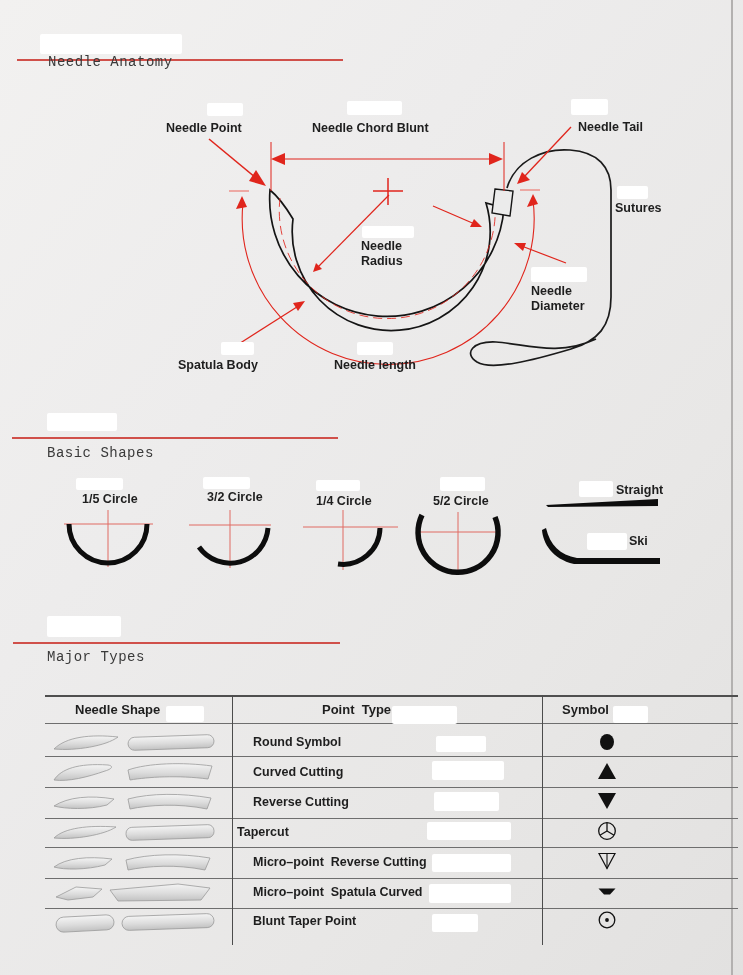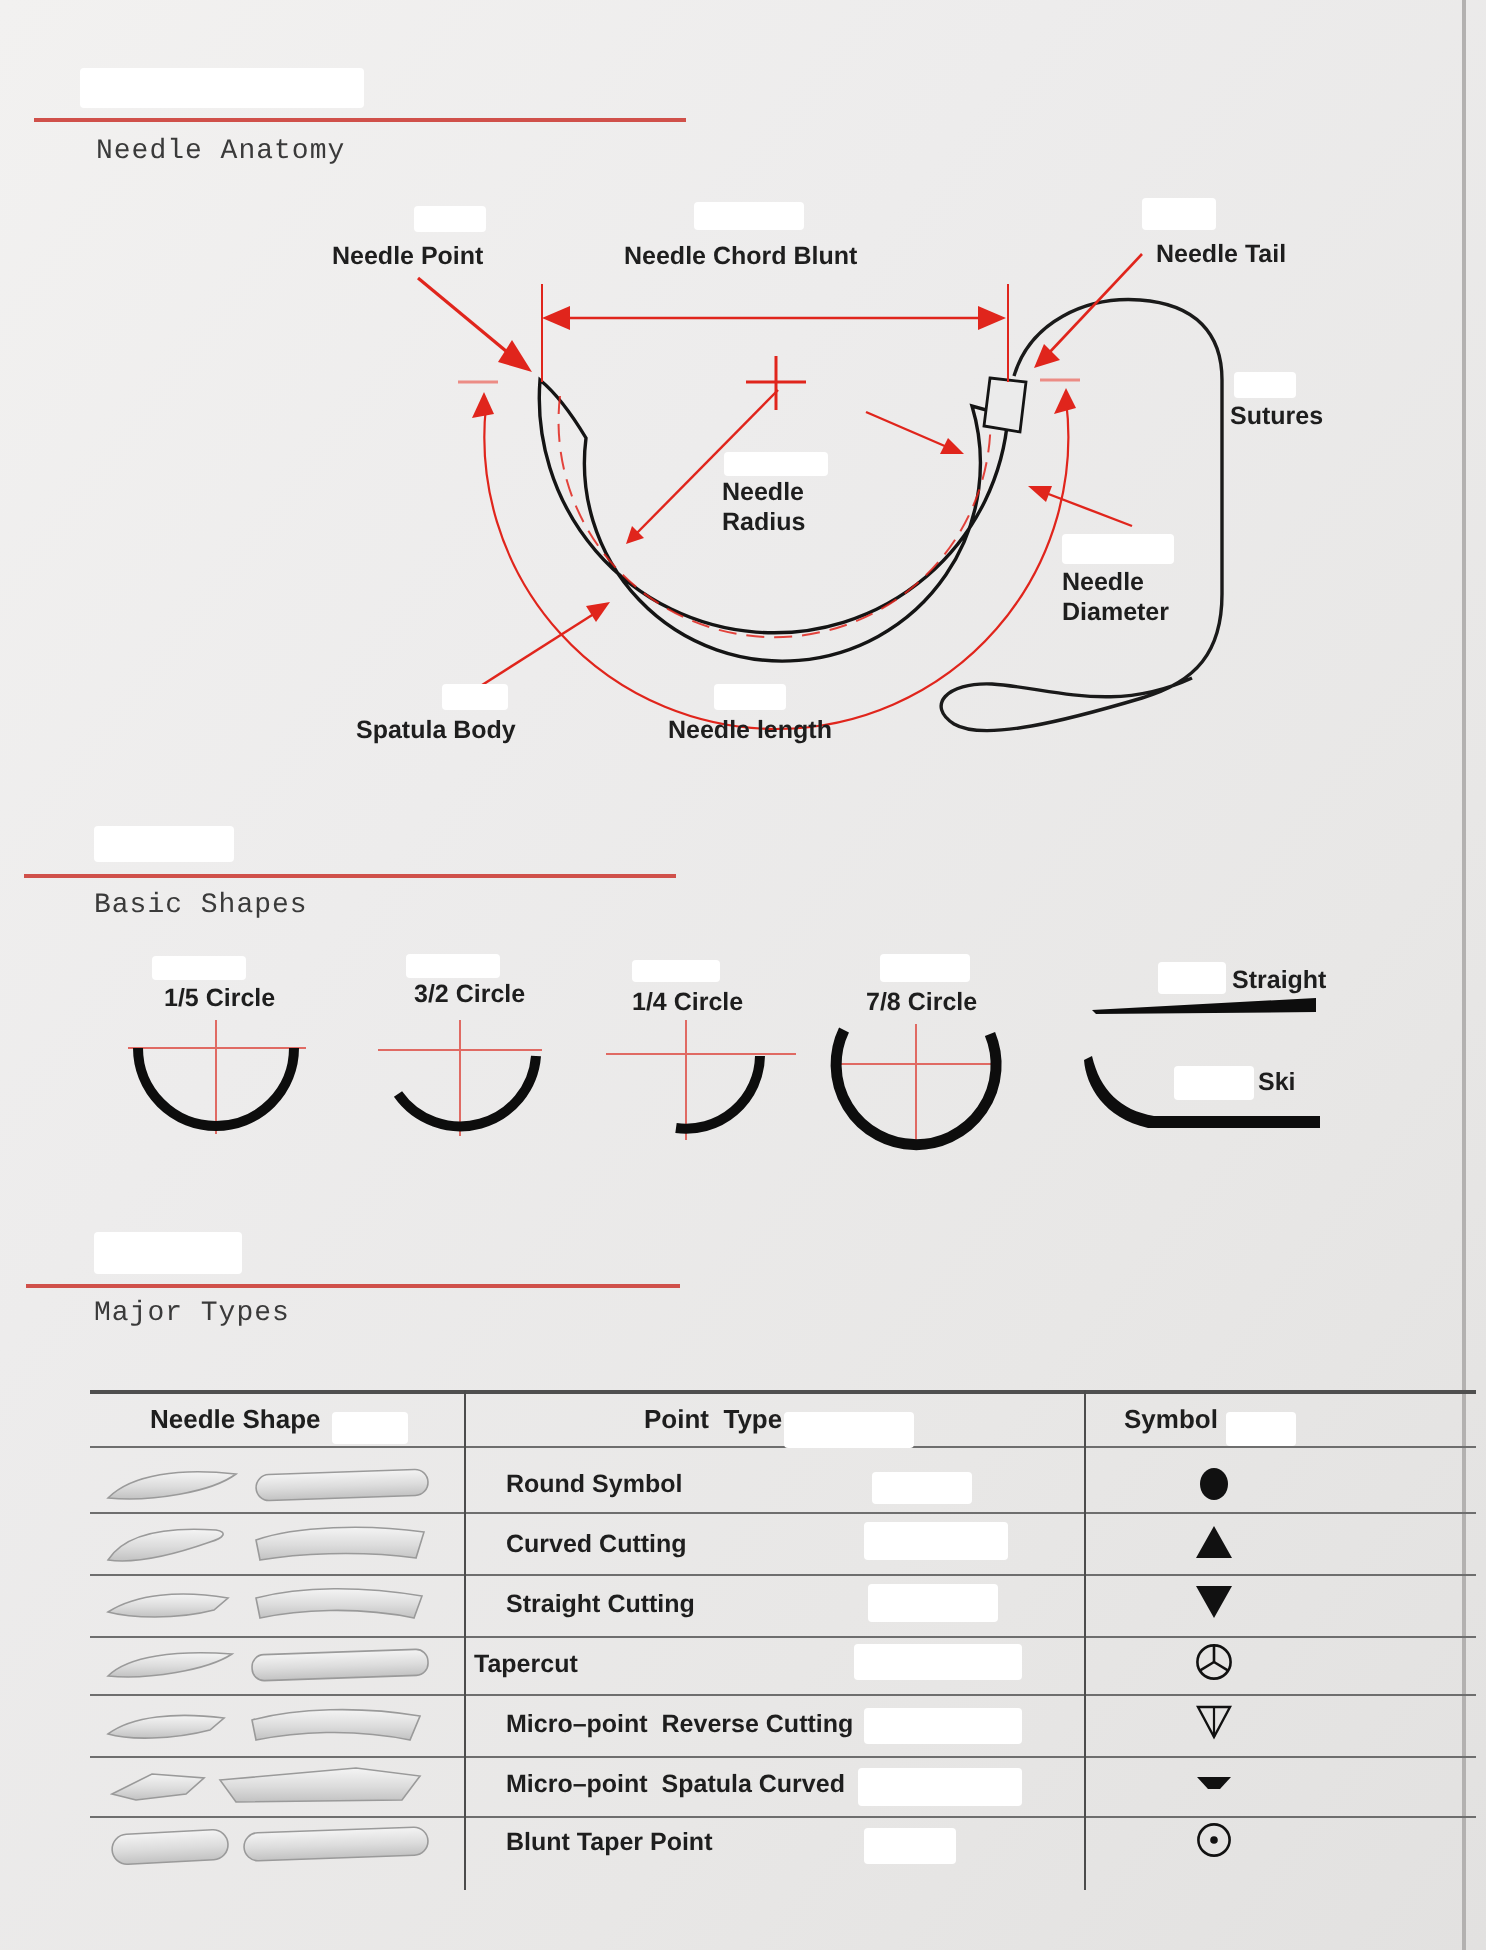--- a/index.html
+++ b/index.html
@@ -22,21 +22,21 @@
   .symsvg{position:absolute;}
 </style>
 </head>
 <body>
 
 <div class="page">
   <div class="edge"></div>
 
   <div class="redact" style="left:40px;top:34px;width:142px;height:20px"></div>
   <div class="rule" style="left:17px;top:59px;width:326px"></div>
-  <div class="sec-title" style="left:48px;top:68px">Needle Anatomy</div>
+  <div class="sec-title" style="left:48px;top:54px">Needle Anatomy</div>
 
   <svg class="art" width="743" height="975" viewBox="0 0 743 975">
 
     <g>
 
       <path d="M 507 188 C 515 161 543 148 570 150 C 598 152 611 167 611 190 L 611 297
            C 611 326 598 341 571 349 C 534 360 492 371 477 362 C 463 353 473 341 496 342
            C 526 344 557 357 596 339" fill="none" stroke="#1a1a1a" stroke-width="1.7"></path>
 
       <path d="M 270 190 A 117 117 0 1 0 504 208 L 486 203 A 99 99 0 1 1 293 219 Q 281 199 270 190 Z" fill="none" stroke="#141414" stroke-width="1.7"></path>
@@ -146,21 +146,21 @@
   <div class="redact" style="left:76px;top:478px;width:47px;height:12px"></div>
   <div class="redact" style="left:203px;top:477px;width:47px;height:12px"></div>
   <div class="redact" style="left:316px;top:480px;width:44px;height:11px"></div>
   <div class="redact" style="left:440px;top:477px;width:45px;height:14px"></div>
   <div class="redact" style="left:579px;top:481px;width:34px;height:16px"></div>
   <div class="redact" style="left:587px;top:533px;width:40px;height:17px"></div>
 
   <div class="lbl" style="left:82px;top:492px">1/5 Circle</div>
   <div class="lbl" style="left:207px;top:490px">3/2 Circle</div>
   <div class="lbl" style="left:316px;top:494px">1/4 Circle</div>
-  <div class="lbl" style="left:433px;top:494px">7/8 Circle</div>
+  <div class="lbl" style="left:433px;top:494px">5/2 Circle</div>
   <div class="lbl" style="left:616px;top:483px">Straight</div>
   <div class="lbl" style="left:629px;top:534px">Ski</div>
 
   <div class="redact" style="left:47px;top:616px;width:74px;height:21px"></div>
   <div class="rule" style="left:13px;top:642px;width:327px"></div>
   <div class="sec-title" style="left:47px;top:649px">Major Types</div>
 
   <div>
     <div class="hline dark" style="left:45px;top:695px;width:693px"></div>
     <div class="hline" style="left:45px;top:723px;width:693px"></div>
@@ -175,21 +175,21 @@
 
     <div class="lbl" style="left:75px;top:702px;font-size:13px">Needle Shape</div>
     <div class="lbl" style="left:322px;top:702px;font-size:13px">Point&nbsp; Type</div>
     <div class="lbl" style="left:562px;top:702px;font-size:13px">Symbol</div>
     <div class="redact" style="left:166px;top:706px;width:38px;height:16px"></div>
     <div class="redact" style="left:392px;top:706px;width:65px;height:18px"></div>
     <div class="redact" style="left:613px;top:706px;width:35px;height:17px"></div>
 
     <div class="lbl" style="left:253px;top:735px">Round Symbol</div>
     <div class="lbl" style="left:253px;top:765px">Curved Cutting</div>
-    <div class="lbl" style="left:253px;top:795px">Straight Cutting</div>
+    <div class="lbl" style="left:253px;top:795px">Reverse Cutting</div>
     <div class="lbl" style="left:237px;top:825px">Tapercut</div>
     <div class="lbl" style="left:253px;top:855px">Micro–point&nbsp; Reverse Cutting</div>
     <div class="lbl" style="left:253px;top:885px">Micro–point&nbsp; Spatula Curved</div>
     <div class="lbl" style="left:253px;top:914px">Blunt Taper Point</div>
 
     <div class="redact" style="left:436px;top:736px;width:50px;height:16px"></div>
     <div class="redact" style="left:432px;top:761px;width:72px;height:19px"></div>
     <div class="redact" style="left:434px;top:792px;width:65px;height:19px"></div>
     <div class="redact" style="left:427px;top:822px;width:84px;height:18px"></div>
     <div class="redact" style="left:432px;top:854px;width:79px;height:18px"></div>

